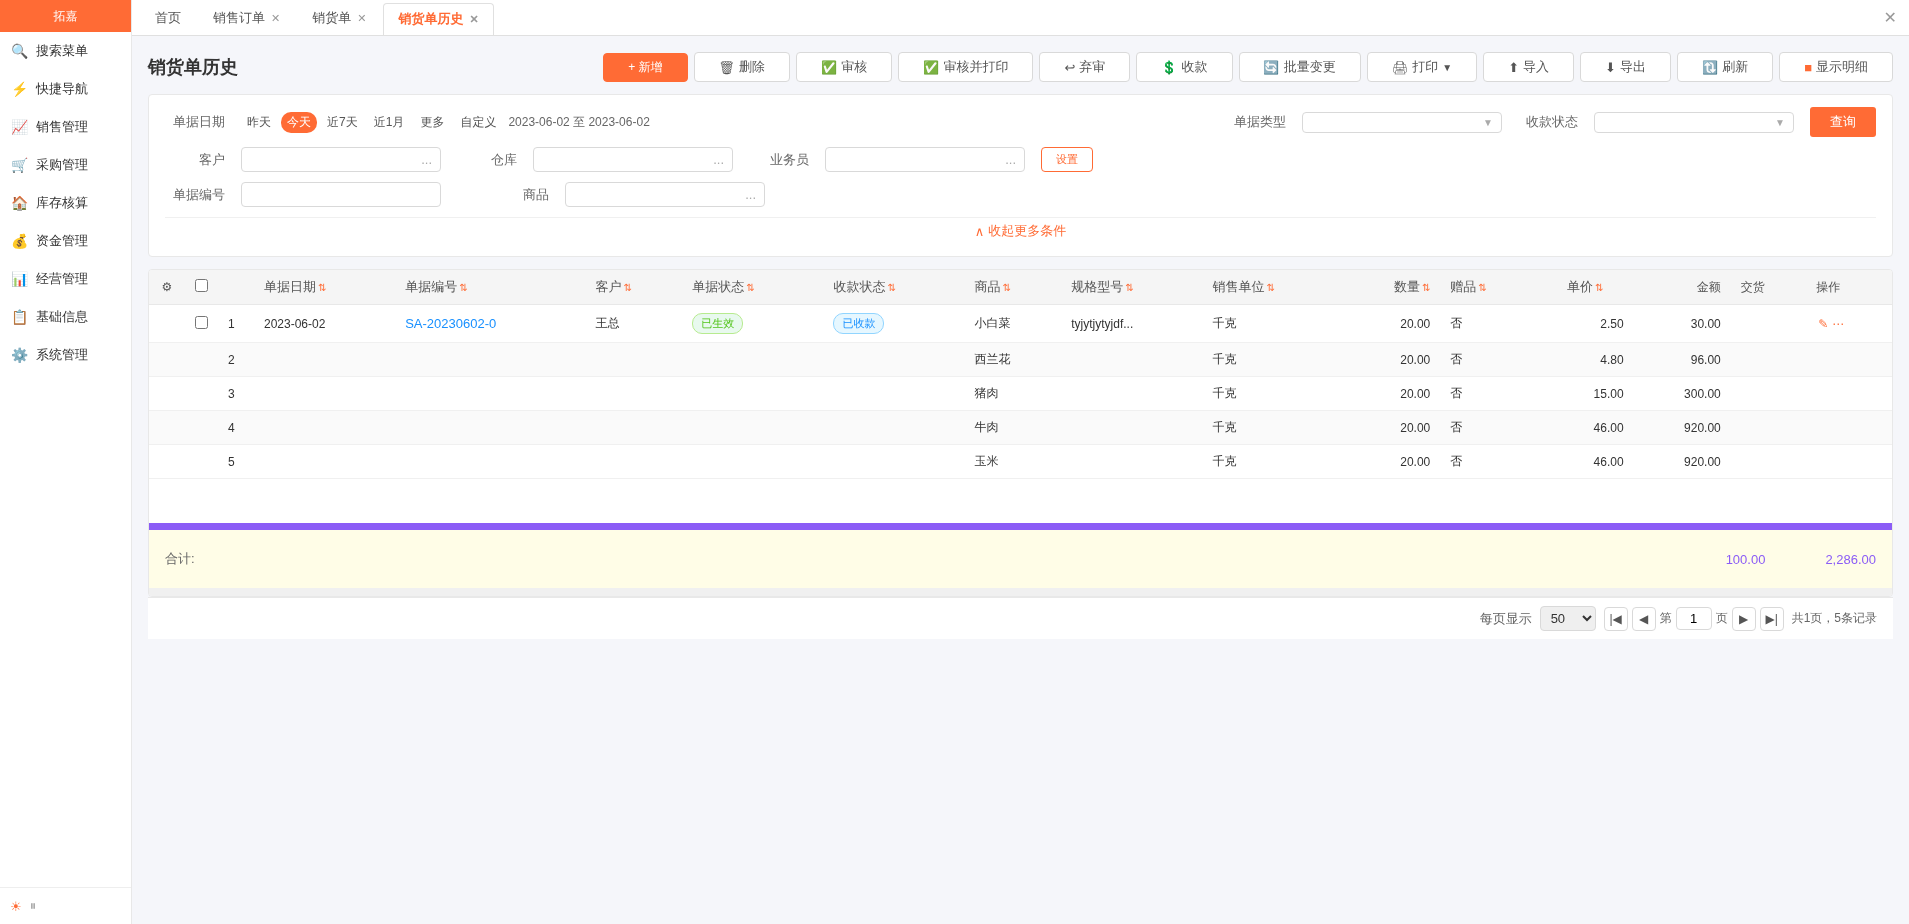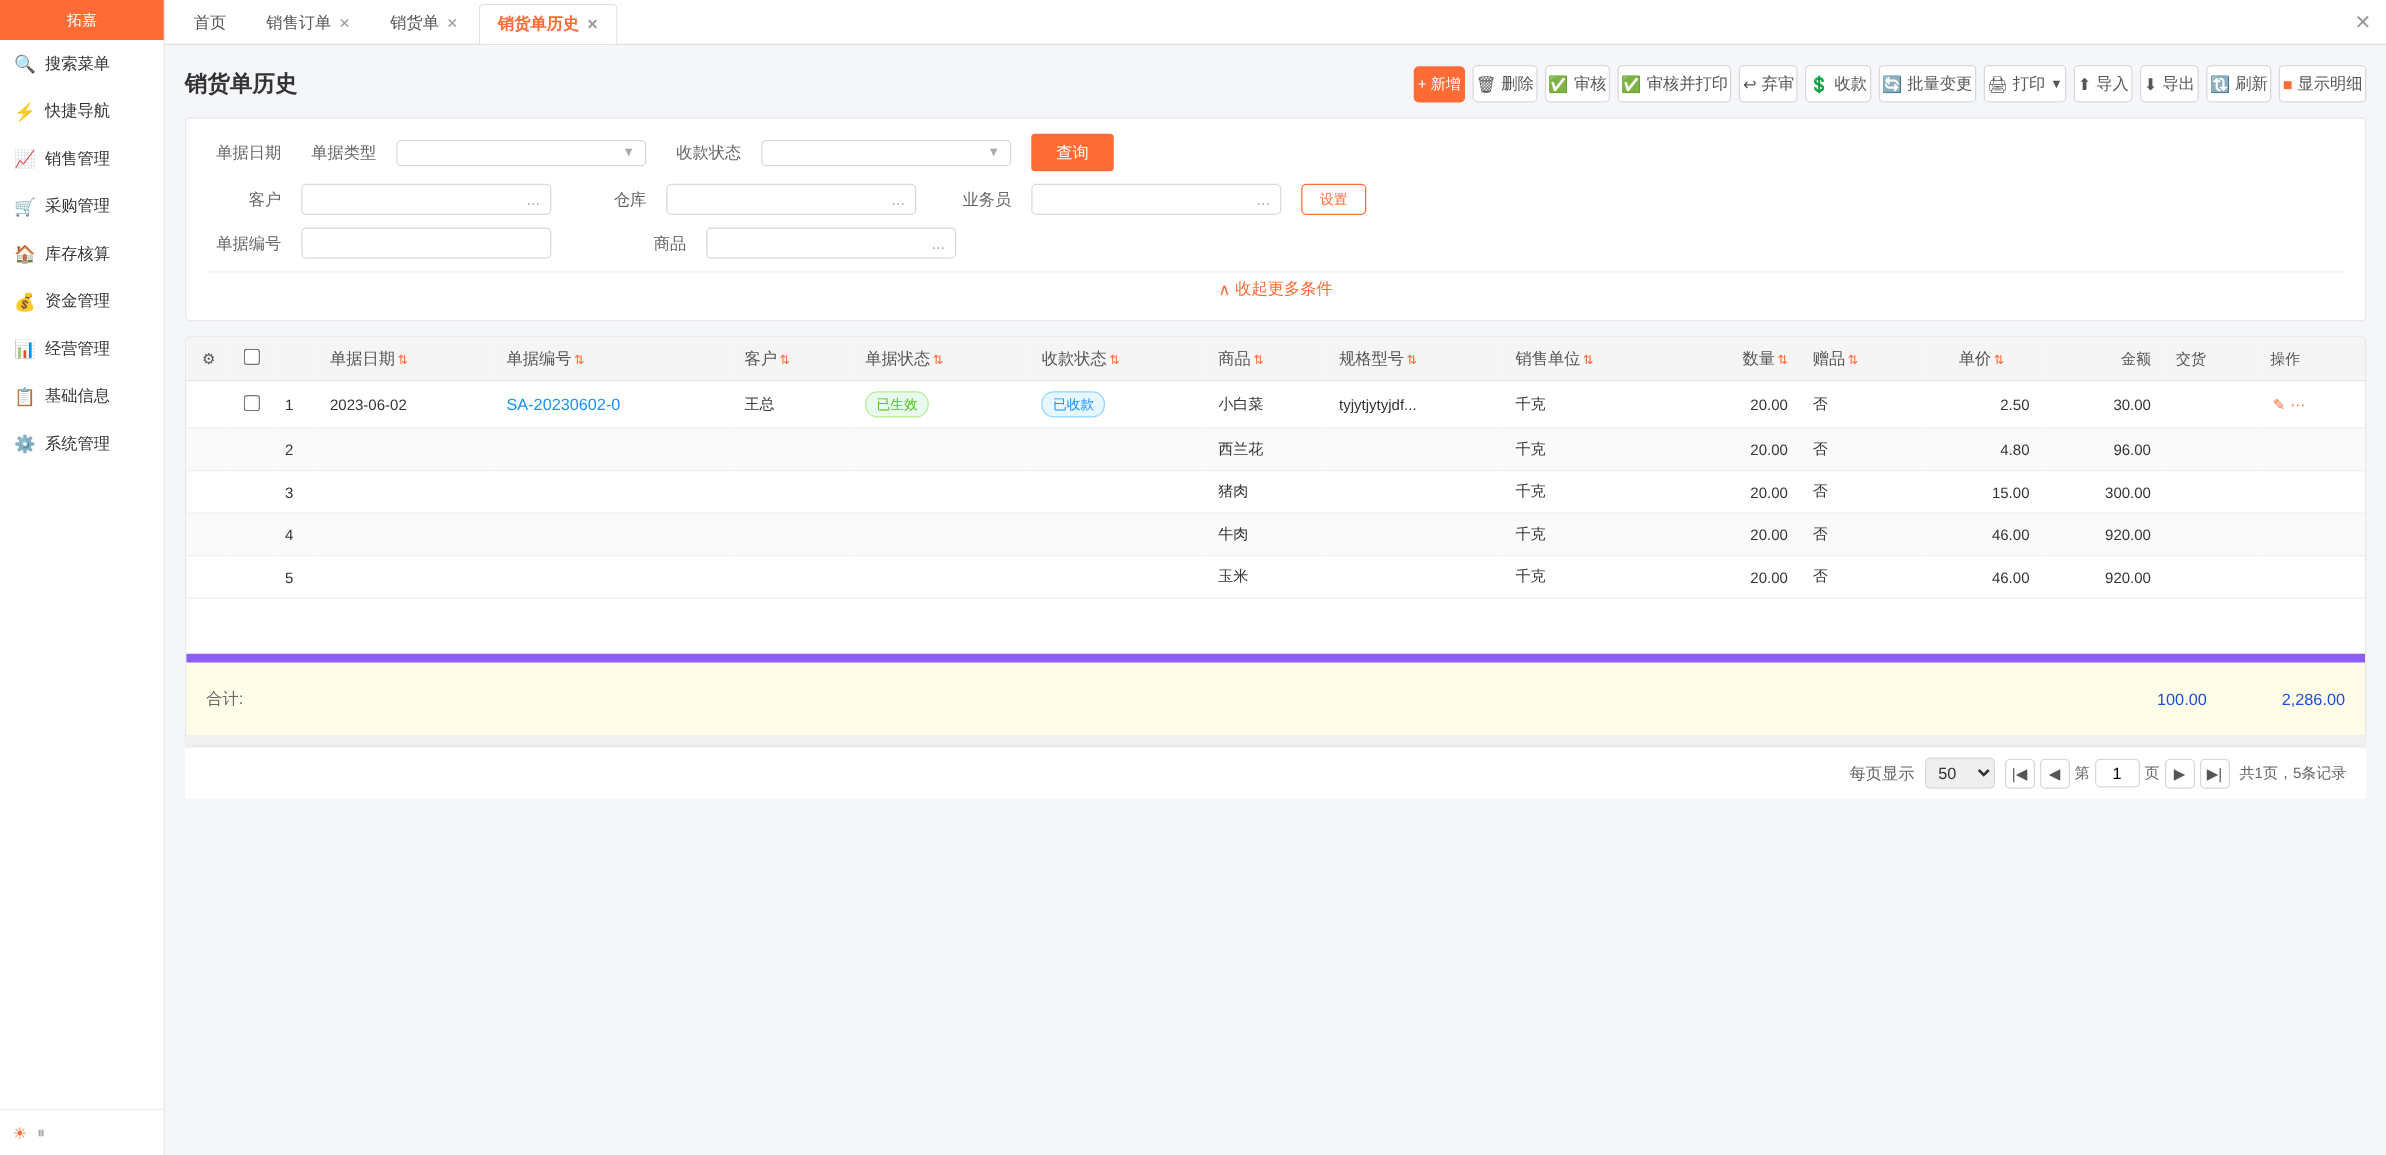--- a/index.html
+++ b/index.html
@@ -23,21 +23,21 @@
     .tab .close { color: #999; font-size: 11px; cursor: pointer; }
     .tab-close-all { margin-left: auto; font-size: 16px; color: #999; cursor: pointer; padding: 4px; }
 
     
     .content { flex: 1; overflow: auto; padding: 16px; background: #f5f6fa; }
 
     
     .page-header { display: flex; align-items: center; justify-content: space-between; margin-bottom: 12px; }
     .page-title { font-size: 18px; font-weight: bold; color: #333; }
     .toolbar { display: flex; align-items: center; gap: 6px; flex-wrap: wrap; }
-    .btn { display: inline-flex; align-items: center; gap: 4px; padding: 5px 2px; border: 1px solid #d9d9d9; background: #fff; border-radius: 4px; cursor: pointer; font-size: 12px; color: #555; white-space: nowrap; }
+    .btn { display: inline-flex; align-items: center; gap: 4px; padding: 5px 24px; border: 1px solid #d9d9d9; background: #fff; border-radius: 4px; cursor: pointer; font-size: 12px; color: #555; white-space: nowrap; }
     .btn-primary { background: #ff6b35; color: white; border-color: #ff6b35; }
 
     
     .filter-panel { background: #fff; border-radius: 4px; padding: 12px 16px; margin-bottom: 12px; border: 1px solid #e8e8e8; }
     .filter-row { display: flex; align-items: center; gap: 16px; margin-bottom: 10px; }
     .filter-row:last-child { margin-bottom: 0; }
     .filter-label { color: #666; min-width: 60px; text-align: right; }
     .filter-group { display: flex; align-items: center; gap: 6px; flex: 1; }
     .date-shortcuts { display: flex; gap: 4px; }
     .date-shortcut { padding: 2px 6px; cursor: pointer; color: #555; font-size: 12px; border-radius: 2px; }
@@ -62,21 +62,21 @@
     .tag-green { background: #e8f9ee; color: #52c41a; border: 1px solid #b7eb8f; }
     .tag-blue { background: #e6f7ff; color: #1890ff; border: 1px solid #91d5ff; }
     .action-btn { color: #ff6b35; cursor: pointer; font-size: 12px; background: none; border: none; padding: 2px; }
     .settings-col { width: 36px; text-align: center; }
     .checkbox-col { width: 32px; text-align: center; }
 
     
     .table-footer { background: #fffde7; padding: 20px 16px; display: flex; align-items: center; border-top: 7px solid #8b5cf6; margin-top: 44px; }
     .footer-label { color: #666; min-width: 40px; }
     .footer-sum { margin-left: auto; display: flex; gap: 60px; }
-    .footer-sum span { color: #1d4ed8; font-weight: 500; text-align: center; }
+    .footer-sum span { color: #8b5cf6; font-weight: 500; text-align: center; }
 
     
     .pagination-bar { display: flex; align-items: center; justify-content: flex-end; padding: 8px 16px; background: #fff; border-top: 1px solid #e8e8e8; gap: 8px; }
     .page-size-label { color: #666; }
     .page-size-select { border: 1px solid #d9d9d9; border-radius: 4px; padding: 3px 6px; color: #333; }
     .page-nav { display: inline-flex; align-items: center; gap: 4px; }
     .page-btn { width: 24px; height: 24px; border: 1px solid #d9d9d9; border-radius: 4px; background: #fff; cursor: pointer; display: inline-flex; align-items: center; justify-content: center; color: #555; font-size: 12px; }
     .page-input { width: 36px; text-align: center; border: 1px solid #d9d9d9; border-radius: 4px; padding: 3px 4px; }
     .page-info { color: #666; font-size: 12px; }
 
@@ -202,20 +202,31 @@
           <span style="color:#ff6b35;">■</span>
           <span>显示明细</span>
         </button>
       </div>
     </div>
 
     <div class="filter-panel">
       <div class="filter-row">
 
         <span class="filter-label">单据日期</span>
+        <div class="filter-group">
+          <div class="date-shortcuts">
+            <span class="date-shortcut">昨天</span>
+            <span class="date-shortcut active">今天</span>
+            <span class="date-shortcut">近7天</span>
+            <span class="date-shortcut">近1月</span>
+            <span class="date-shortcut">更多</span>
+            <span class="date-shortcut">自定义</span>
+          </div>
+          <span class="date-range">2023-06-02 至 2023-06-02</span>
+        </div>
 
         <span class="filter-label">单据类型</span>
         <div class="filter-select" style="min-width:200px;">
           <span></span>
           <span style="color:#aaa;font-size:10px;">▼</span>
         </div>
 
         <span class="filter-label">收款状态</span>
         <div class="filter-select" style="min-width:200px;">
           <span></span>

